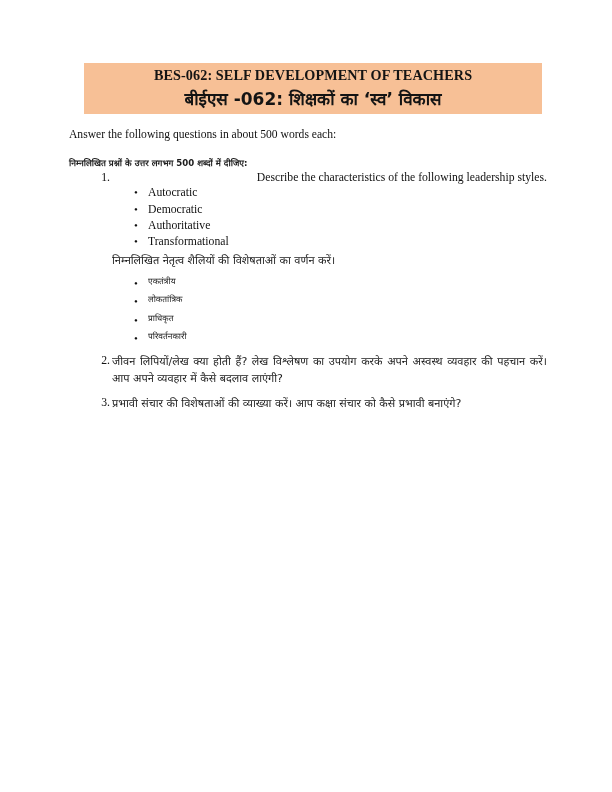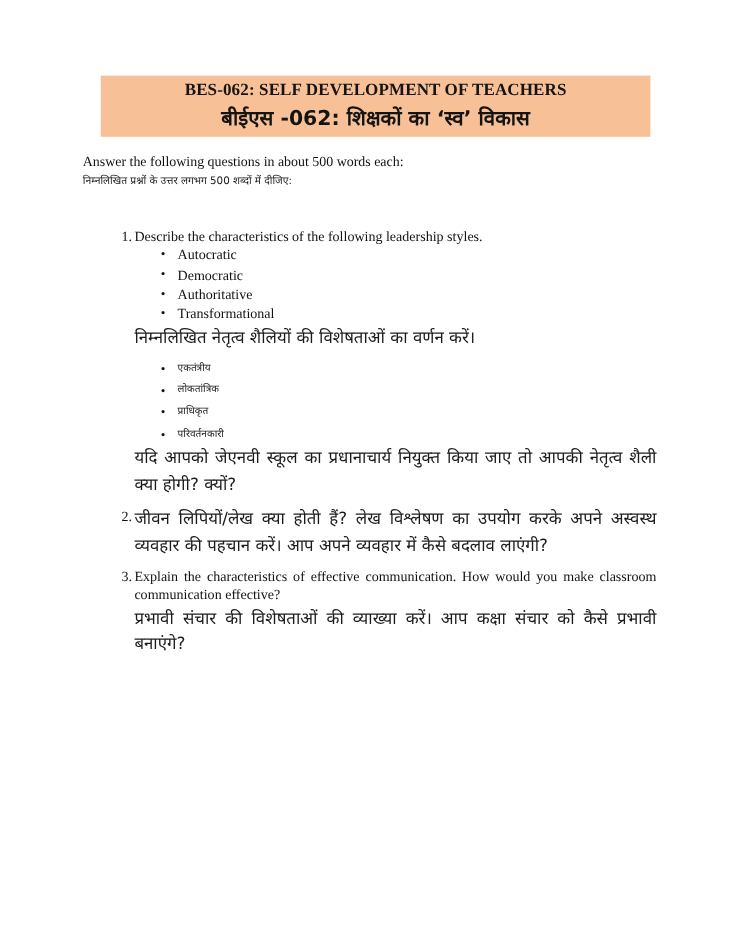--- a/index.html
+++ b/index.html
@@ -68,25 +68,25 @@
   }
   .instr-en {
     font-family: "Liberation Serif", serif;
     font-weight: normal;
     font-size: 11.6px;
     line-height: 1.35;
     color: #111;
   }
   .instr-hi {
     font-family: "DejaVu Sans", sans-serif;
-    font-weight: normal;
+    font-weight: bold;
     font-size: 8.6px;
     line-height: 1.5;
     color: #1b1b1b;
-    margin-top: 2px;
+    margin-top: 14px;
   }
 
   
   .qlist {
     position: absolute;
     left: 69px;
     top: 170px;
     width: 478px;
   }
   .qitem {
@@ -106,26 +106,25 @@
     color: #111;
   }
   .q-en {
     font-family: "Liberation Serif", serif;
     font-size: 11.7px;
     line-height: 1.32;
     color: #111;
     text-align: justify;
   }
   .q-en.nojust {
-    text-align: left;
-    margin-top: 20px;
+    text-align: right;
   }
   .q-hi {
     font-family: "DejaVu Sans", sans-serif;
-    font-size: 14px;
+    font-size: 11px;
     line-height: 1.55;
     color: #1b1b1b;
     text-align: justify;
     margin-top: 2px;
   }
 
   
   ul.bullets {
     list-style: none;
     margin: 0;
@@ -194,32 +193,30 @@
 
       <div class="spacer-sm"></div>
 
       <ul class="bullets hindi">
         <li><span class="dot">•</span><span>एकतंत्रीय</span></li>
         <li><span class="dot">•</span><span>लोकतांत्रिक</span></li>
         <li><span class="dot">•</span><span>प्राधिकृत</span></li>
         <li><span class="dot">•</span><span>परिवर्तनकारी</span></li>
       </ul>
 
-      <div class="q-hi">यदि आपको जेएनवी स्कूल का प्रधानाचार्य नियुक्त किया जाए तो आपकी नेतृत्व शैली क्या होगी? क्यों?</div>
     </div>
 
     <div class="spacer-md"></div>
 
     <div class="qitem">
       <div class="qnum">2.</div>
       <div class="q-hi">जीवन लिपियों/लेख क्या होती हैं? लेख विश्लेषण का उपयोग करके अपने अस्वस्थ व्यवहार की पहचान करें। आप अपने व्यवहार में कैसे बदलाव लाएंगी?</div>
     </div>
 
     <div class="spacer-md"></div>
 
     <div class="qitem">
       <div class="qnum">3.</div>
-      <div class="q-en">Explain the characteristics of effective communication. How would you make classroom communication effective?</div>
       <div class="q-hi">प्रभावी संचार की विशेषताओं की व्याख्या करें। आप कक्षा संचार को कैसे प्रभावी बनाएंगे?</div>
     </div>
 
   </div>
 </div>
 
 </body></html>

